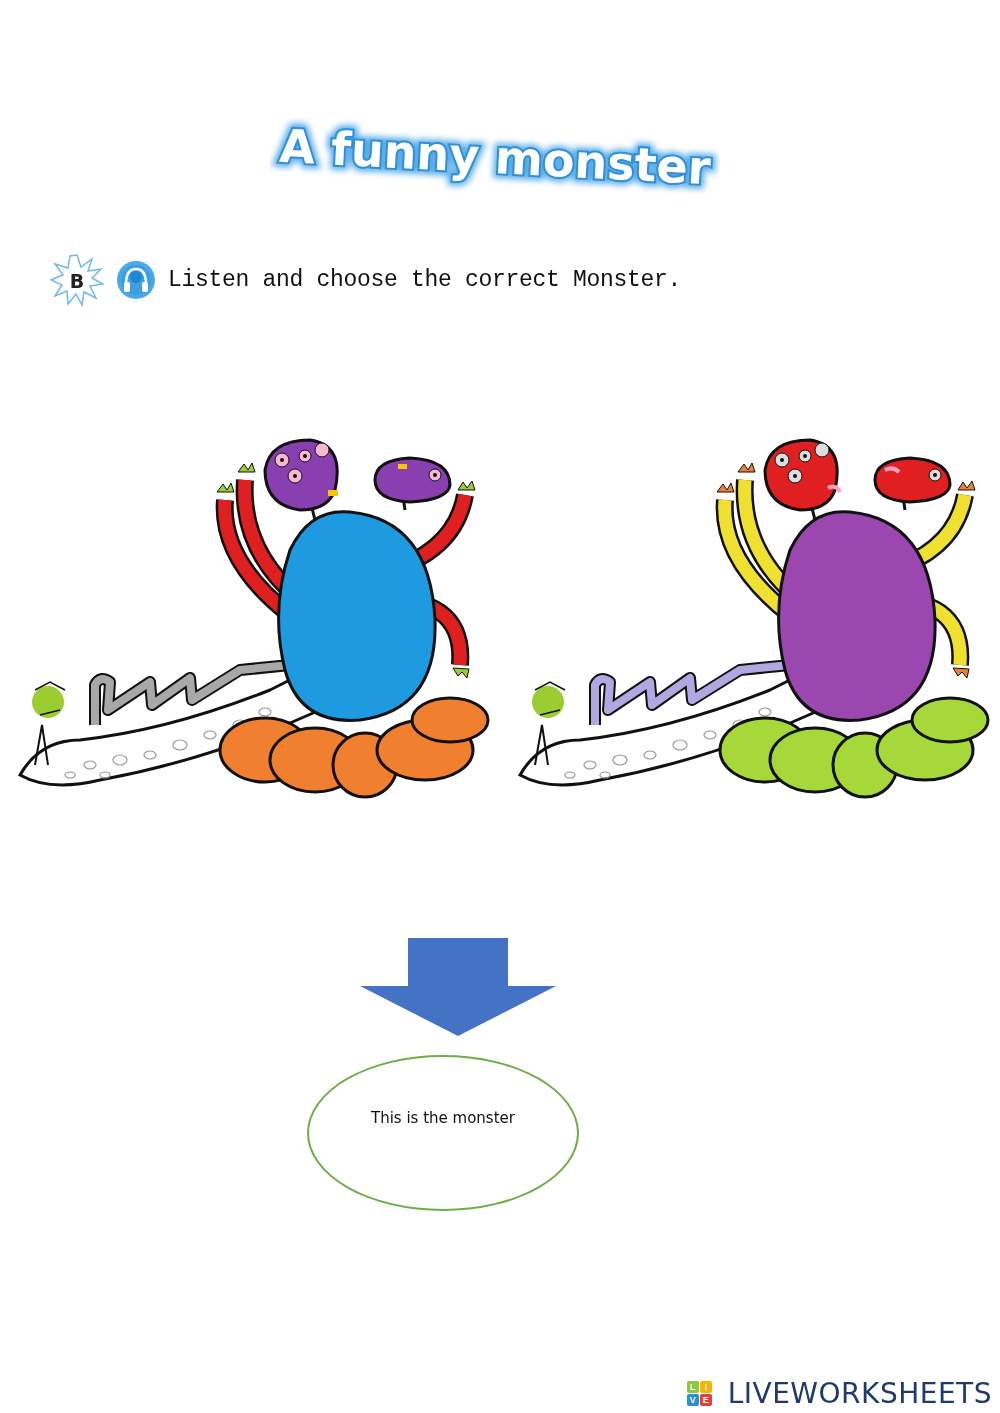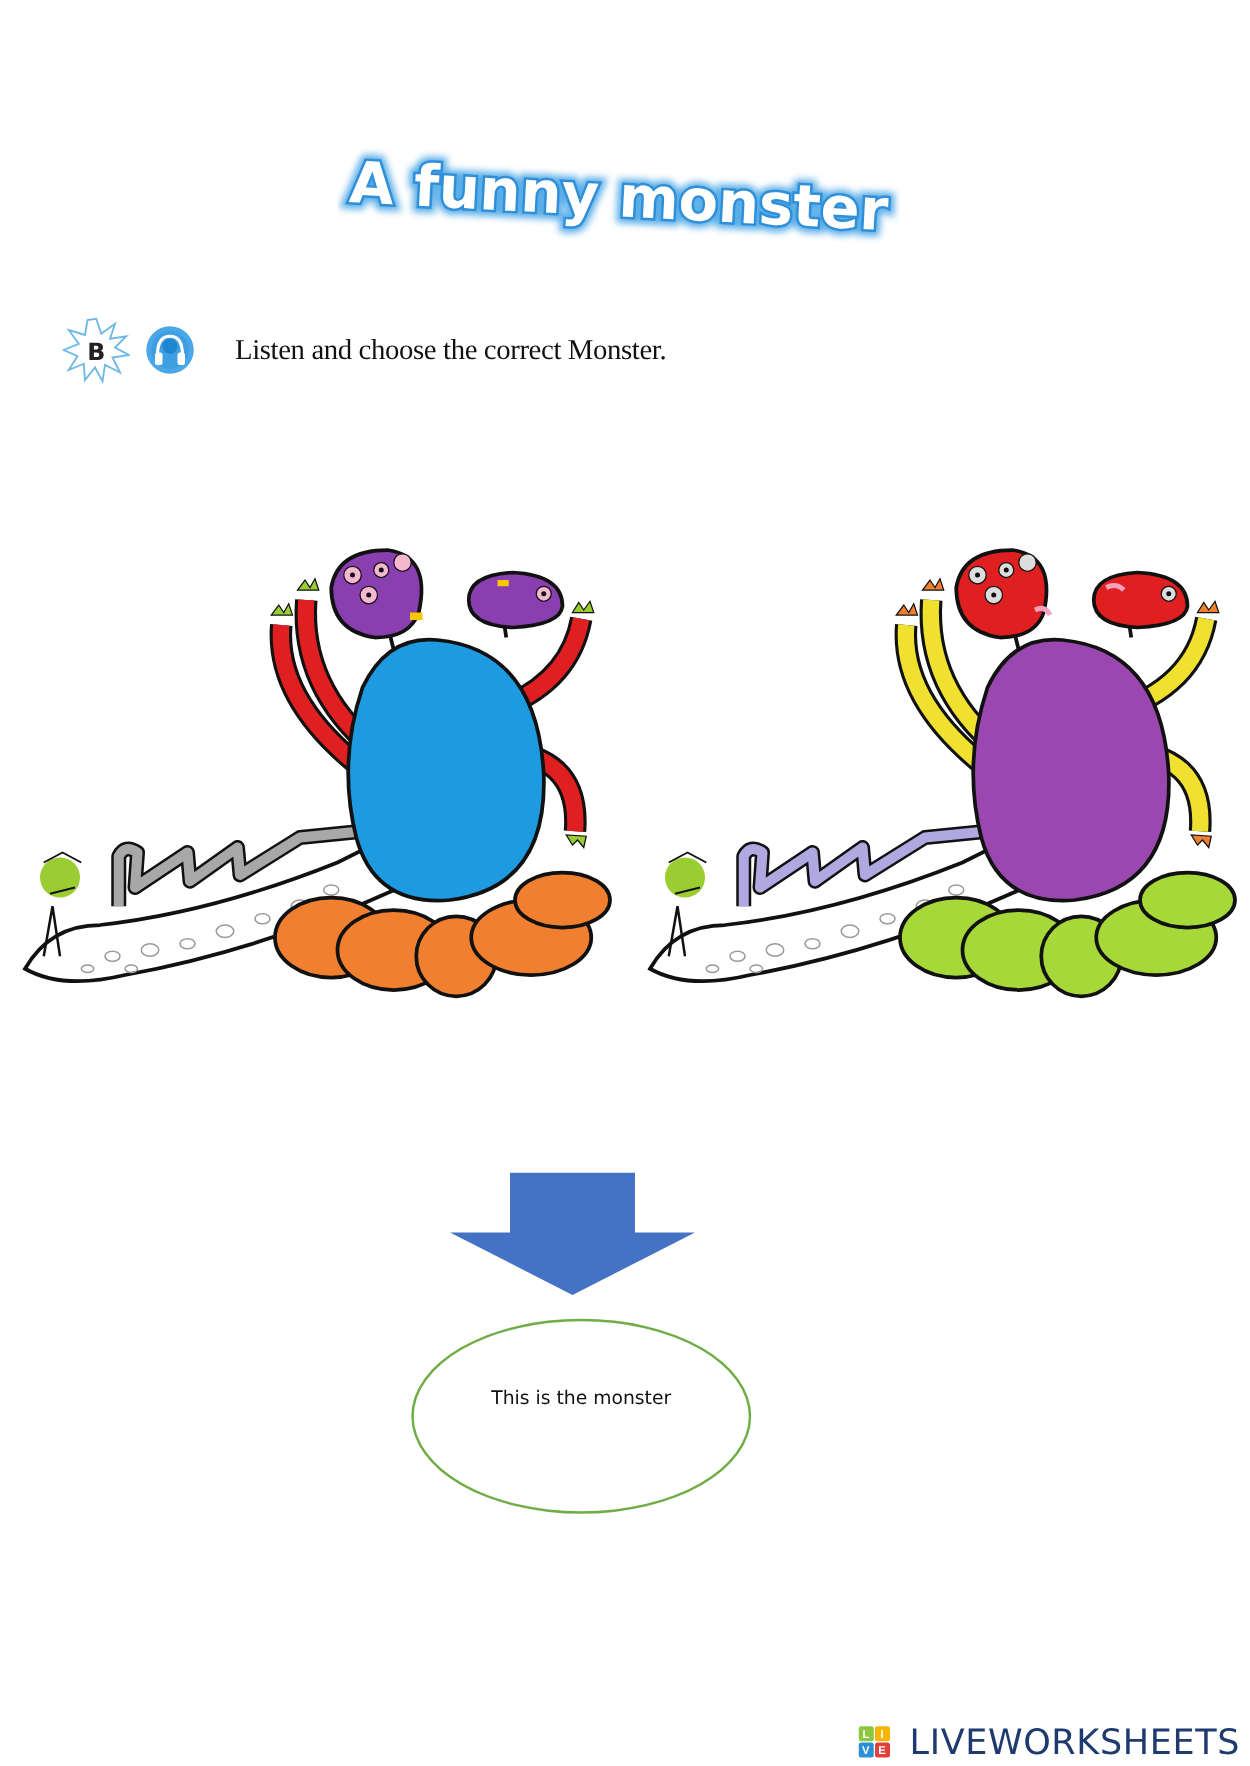--- a/index.html
+++ b/index.html
@@ -3,27 +3,27 @@
 <meta charset="utf-8">
 <style>
   html,body{margin:0;padding:0;background:#fff;}
   body{width:1000px;height:1413px;position:relative;overflow:hidden;font-family:"Liberation Sans",sans-serif;}
   .title{position:absolute;left:270px;top:118px;width:450px;height:80px;}
   .title svg{width:100%;height:100%;}
   .instr-row{position:absolute;left:50px;top:252px;height:56px;display:flex;align-items:center;}
   .badge-b{width:54px;height:54px;position:relative;}
   .badge-b svg{width:54px;height:54px;}
   .headphones{width:40px;height:40px;margin-left:12px;}
-  .instr-text{margin-left:32px;font-size:23px;color:#111;font-family:Liberation Serif, serif;letter-spacing:-0.3px;}
+  .instr-text{margin-left:12px;font-size:23px;color:#111;font-family:Liberation Mono, monospace;letter-spacing:-0.3px;}
   .monster{position:absolute;top:420px;width:490px;height:380px;}
   .m1{left:10px;}
   .m2{left:510px;}
   .monster svg{width:100%;height:100%;}
   .arrow{position:absolute;left:358px;top:938px;width:200px;height:100px;}
-  .ellipse{position:absolute;left:329px;top:1055px;width:272px;height:156px;border:2px solid #70ad47;border-radius:50%;box-sizing:border-box;display:flex;align-items:center;justify-content:center;}
+  .ellipse{position:absolute;left:307px;top:1055px;width:272px;height:156px;border:2px solid #70ad47;border-radius:50%;box-sizing:border-box;display:flex;align-items:center;justify-content:center;}
   .ellipse span{font-size:15px;color:#111;margin-top:-30px;font-family:"DejaVu Sans",sans-serif;}
   .logo{position:absolute;right:8px;top:1377px;display:flex;align-items:center;}
   .logo-blocks{display:grid;grid-template-columns:12px 12px 12px;grid-template-rows:12px 12px;gap:1px;margin-right:3px;}
   .logo-blocks span{font-size:9px;font-weight:bold;color:#fff;display:flex;align-items:center;justify-content:center;border-radius:2px;}
   .logo-text{font-size:28px;font-weight:normal;color:#1f3a6e;letter-spacing:0.5px;font-family:"DejaVu Sans",sans-serif;}
 </style>
 </head>
 <body>
 
 <div class="title">

